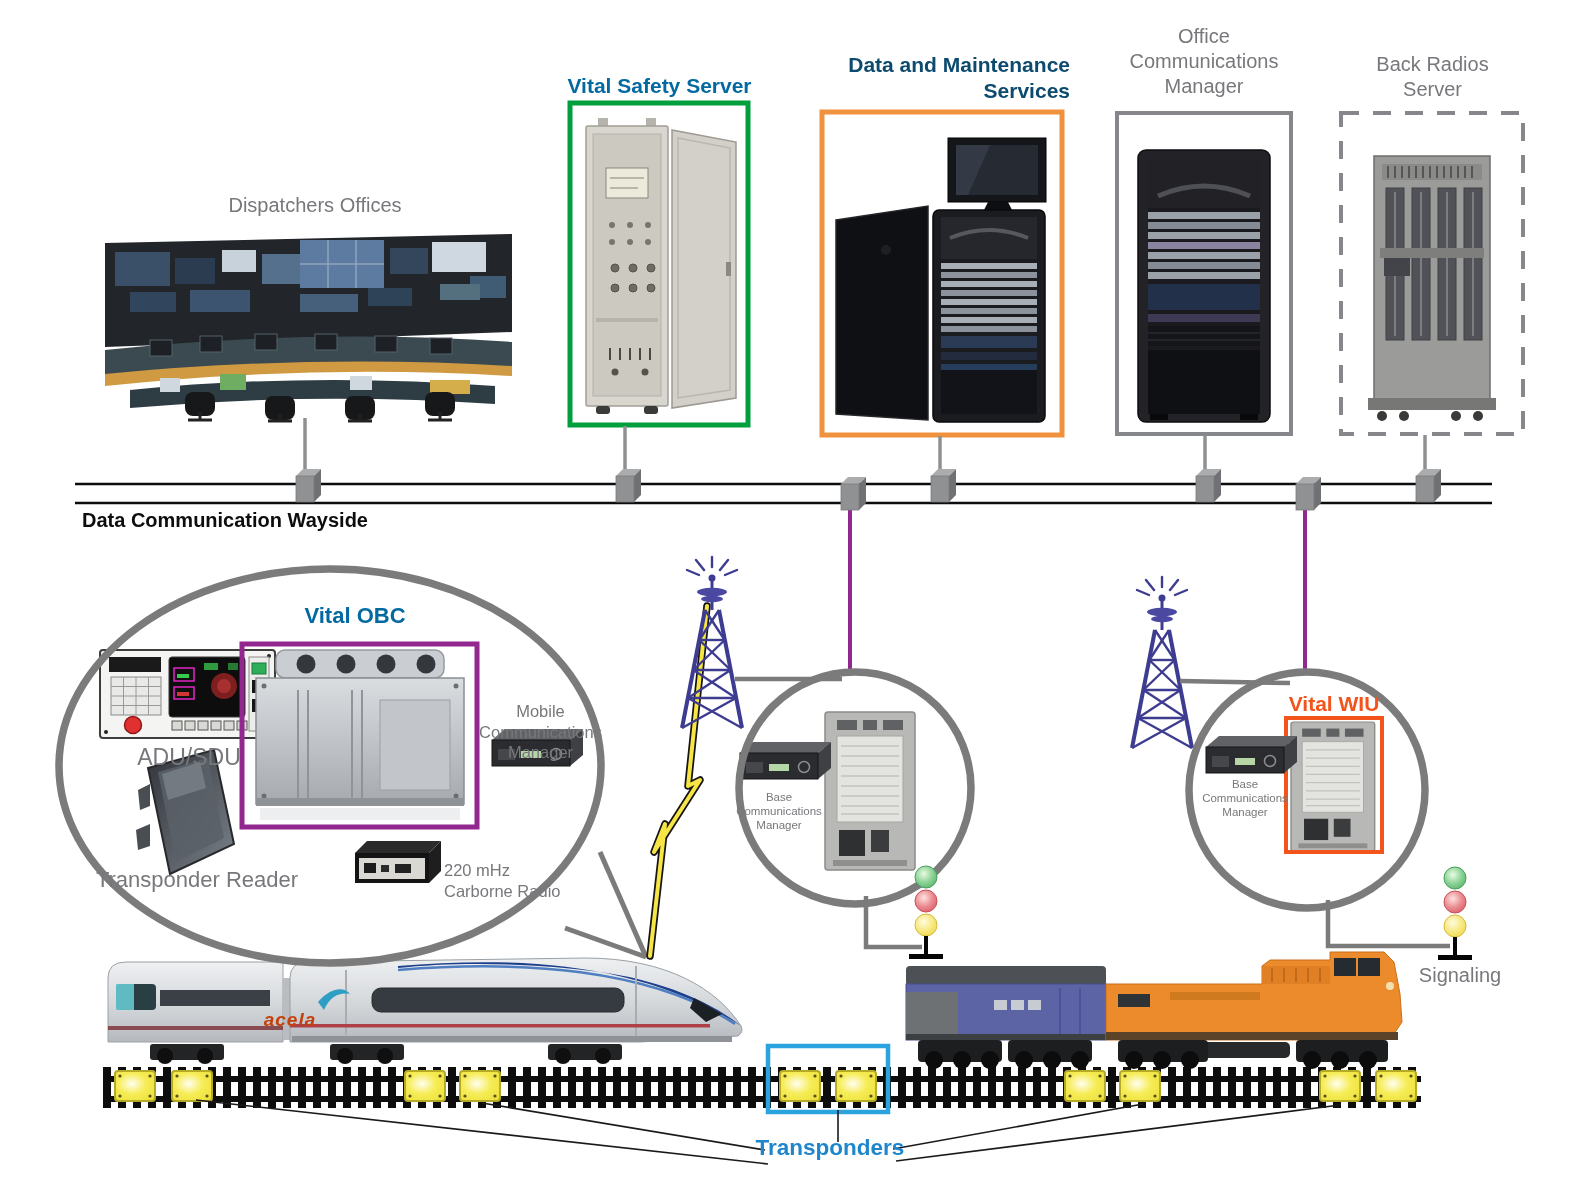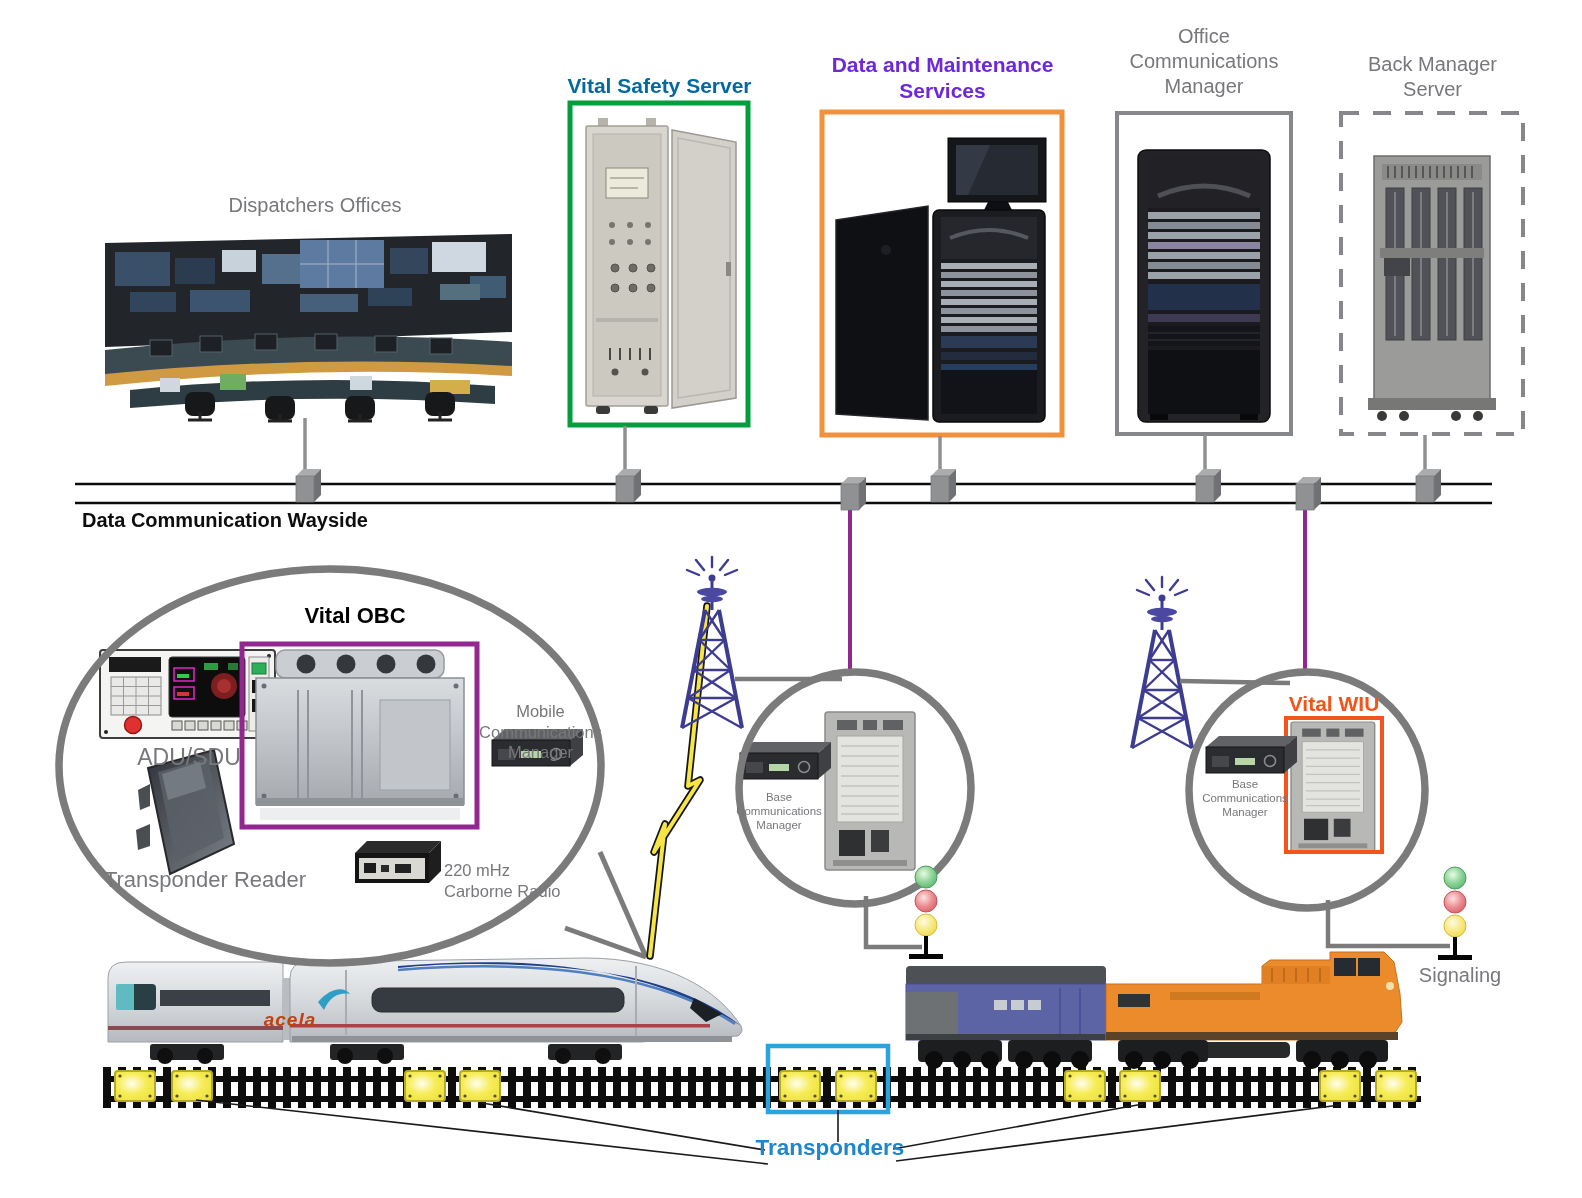--- a/index.html
+++ b/index.html
@@ -3,23 +3,23 @@
 <meta charset="utf-8">
 <style>
   html,body{margin:0;padding:0;background:#ffffff;}
   #stage{position:relative;width:1582px;height:1198px;background:#ffffff;overflow:hidden;
          font-family:"Liberation Sans", sans-serif;}
   #stage svg.canvas{position:absolute;left:0;top:0;}
   .lbl{position:absolute;line-height:1.25;text-align:center;color:#77787B;}
   .lbl.left{text-align:left;}
   .b{font-weight:bold;}
   .green{color:#0369a1;}
-  .orange{color:#6d28d9;}
+  .orange{color:#0c4a6e;text-align:right;}
   .orangered{color:#F3541C;}
-  .purple{color:#000000;}
+  .purple{color:#0369a1;}
   .blue{color:#1E86CC;}
   .black{color:#0d0d0d;}
   .f20{font-size:20px;}
   .f21{font-size:21px;}
   .f22{font-size:22px;}
   .f23{font-size:23px;}
   .f16{font-size:16.5px;}
   .f11{font-size:11.5px;line-height:1.2;}
   .acela{font-size:19px;font-weight:bold;font-style:italic;color:#c2410c;letter-spacing:1px;}
 </style>
@@ -592,29 +592,29 @@
 </svg>
 
 <div class="lbl f20" style="left:165px;top:193px;width:300px;">Dispatchers Offices</div>
 
 <div class="lbl f21 b green" style="left:562px;top:73px;width:195px;">Vital Safety Server</div>
 
 <div class="lbl f21 b orange" style="left:815px;top:52px;width:255px;">Data and Maintenance Services</div>
 
 <div class="lbl f20" style="left:1119px;top:24px;width:170px;">Office Communications Manager</div>
 
-<div class="lbl f20" style="left:1350px;top:52px;width:165px;">Back Manager Server</div>
+<div class="lbl f20" style="left:1350px;top:52px;width:165px;">Back Radios Server</div>
 
 <div class="lbl f20 b black" style="left:82px;top:508px;width:320px;text-align:left;">Data Communication Wayside</div>
 
 <div class="lbl f22 b purple" style="left:265px;top:602px;width:180px;">Vital OBC</div>
 
 <div class="lbl f23" style="left:105px;top:743px;width:168px;">ADU/SDU</div>
 
-<div class="lbl f22" style="left:100px;top:866px;width:210px;">Transponder Reader</div>
+<div class="lbl f22" style="left:92px;top:866px;width:210px;">Transponder Reader</div>
 
 <div class="lbl f16" style="left:478px;top:664px;width:125px;margin-top:37px;">Mobile Communications Manager</div>
 
 <div class="lbl f16 left" style="left:444px;top:860px;width:135px;">220 mHz Carborne Radio</div>
 
 
 <div class="lbl f11" style="left:732px;top:791px;width:94px;">Base Communications Manager</div>
 
 <div class="lbl f21 b orangered" style="left:1280px;top:691px;width:108px;">Vital WIU</div>
 

